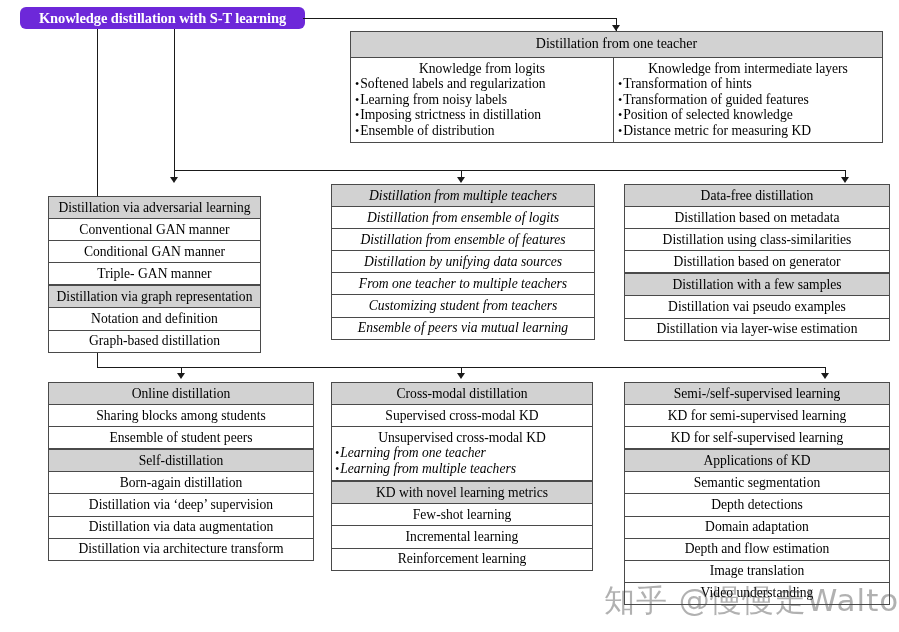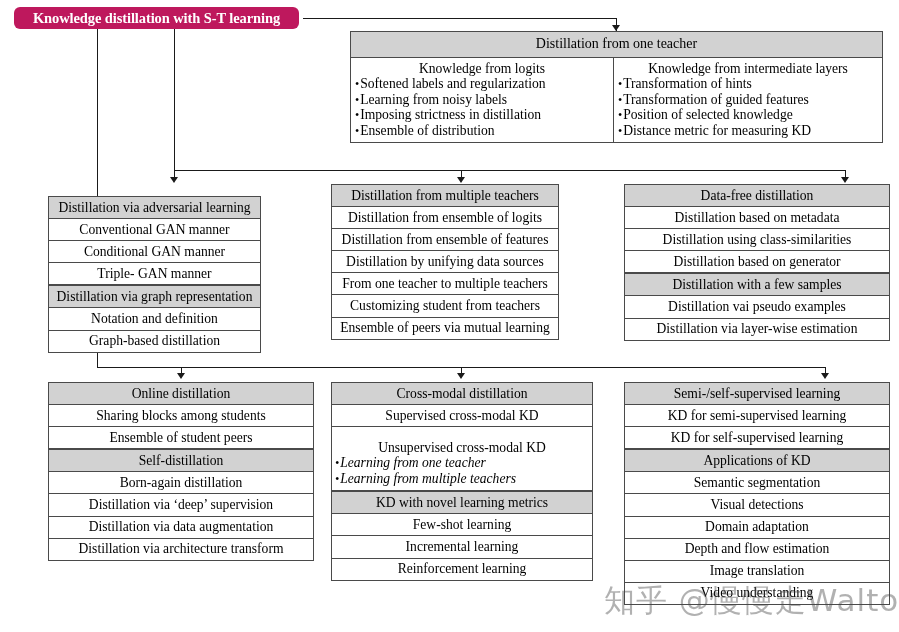--- a/index.html
+++ b/index.html
@@ -12,25 +12,25 @@
     height: 632px;
     position: relative;
     font-family: "Liberation Serif", "DejaVu Serif", serif;
     color: #000000;
     overflow: hidden;
   }
 
   
   .root-title {
     position: absolute;
-    left: 14px;
+    left: 20px;
     top: 7px;
     width: 285px;
     height: 22px;
-    background: #be185d;
+    background: #6d28d9;
     color: #ffffff;
     border-radius: 6px;
     font-size: 14.5px;
     font-weight: bold;
     line-height: 22px;
     text-align: center;
     letter-spacing: -0.1px;
     white-space: nowrap;
   }
 
@@ -122,21 +122,20 @@
     content: "\2022";
     margin-right: 1px;
     font-size: 12px;
   }
 
   
   .row.multi {
     white-space: normal;
     padding: 3px 3px 4px 3px;
     line-height: 1.12;
-    margin-top: 10px;
   }
   .row.multi .mtitle { display: block; text-align: center; }
   .row.multi ul { margin: 0; padding: 0; list-style: none; font-style: italic; }
   .row.multi li { text-align: left; white-space: nowrap; }
   .row.multi li::before {
     content: "\2022";
     margin-right: 1px;
     font-size: 12px;
   }
 
@@ -208,21 +207,21 @@
 <div class="box" style="left:48px; top:196px; width:213px;">
   <div class="row head">Distillation via adversarial learning</div>
   <div class="row">Conventional GAN manner</div>
   <div class="row">Conditional GAN manner</div>
   <div class="row">Triple- GAN manner</div>
   <div class="row head">Distillation via graph representation</div>
   <div class="row">Notation and definition</div>
   <div class="row">Graph-based distillation</div>
 </div>
 
-<div class="box" style="left:331px; top:184px; width:228px;">
+<div class="box" style="left:331px; top:184px; width:264px;font-style:italic;">
   <div class="row head">Distillation from multiple teachers</div>
   <div class="row">Distillation from ensemble of logits</div>
   <div class="row">Distillation from ensemble of features</div>
   <div class="row">Distillation by unifying data sources</div>
   <div class="row">From  one teacher to multiple teachers</div>
   <div class="row">Customizing student from teachers</div>
   <div class="row">Ensemble of peers via mutual learning</div>
 </div>
 
 <div class="box" style="left:624px; top:184px; width:266px;">
@@ -261,20 +260,20 @@
   <div class="row">Incremental learning</div>
   <div class="row">Reinforcement learning</div>
 </div>
 
 <div class="box" style="left:624px; top:382px; width:266px;">
   <div class="row head">Semi-/self-supervised learning</div>
   <div class="row">KD for semi-supervised learning</div>
   <div class="row">KD for self-supervised learning</div>
   <div class="row head">Applications of  KD</div>
   <div class="row">Semantic segmentation</div>
-  <div class="row">Visual detections</div>
+  <div class="row">Depth detections</div>
   <div class="row">Domain adaptation</div>
   <div class="row">Depth and flow estimation</div>
   <div class="row">Image translation</div>
   <div class="row">Video understanding</div>
 </div>
 
 <div class="watermark">知乎 @慢慢走Walton</div>
 
 </body></html>

